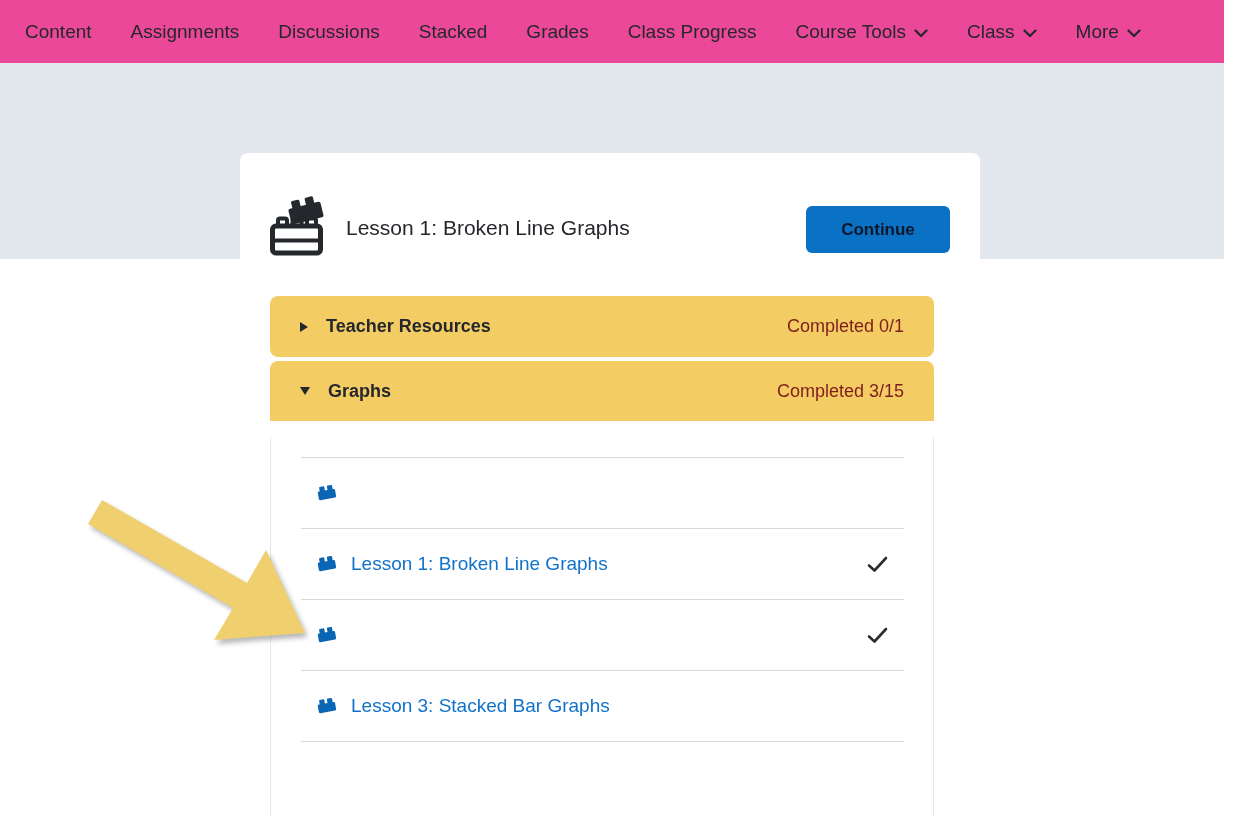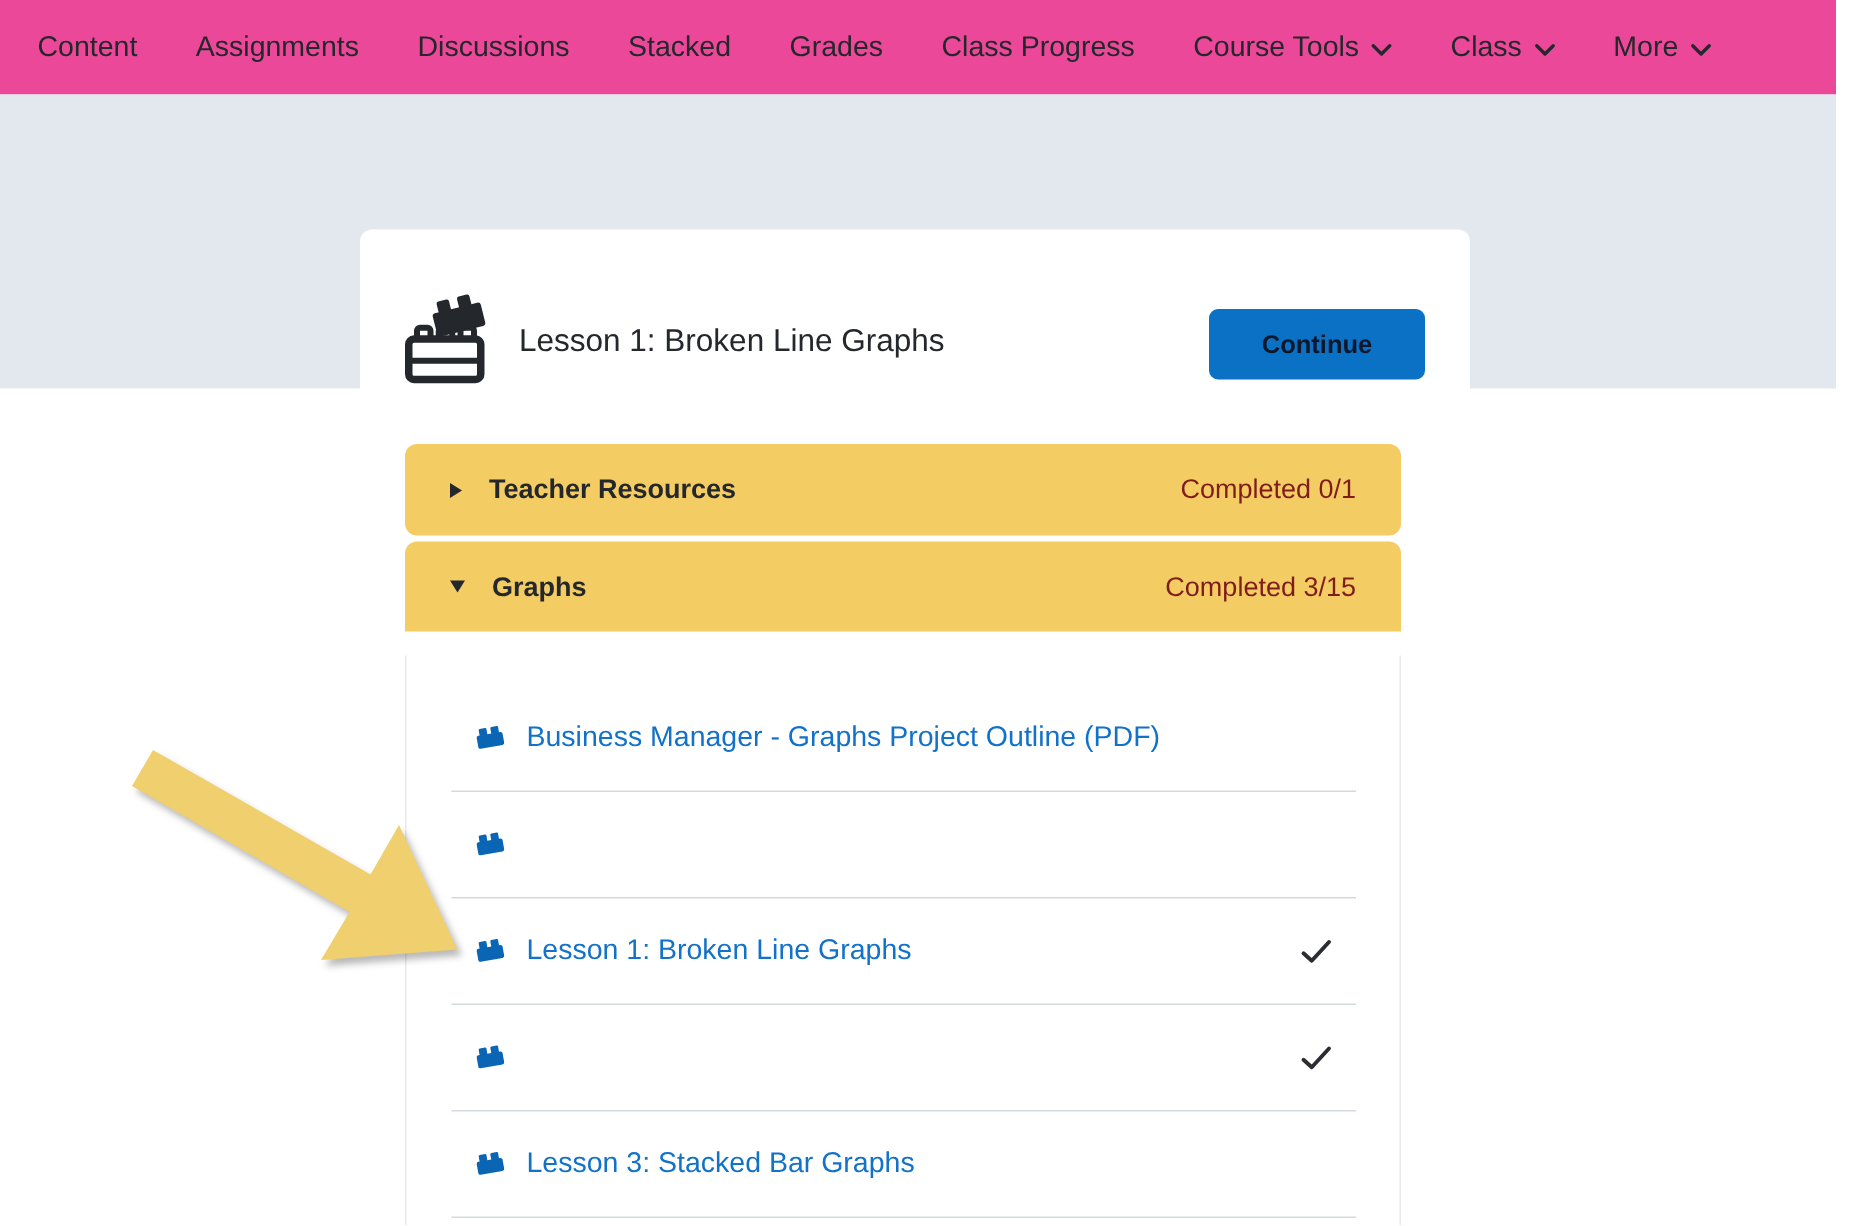--- a/index.html
+++ b/index.html
@@ -142,32 +142,20 @@
   </div>
 
   <div class="section-header hdr-gr">
     <span class="tri tri-down"></span>
     <span class="sec-title">Graphs</span>
     <span class="sec-completed">Completed 3/15</span>
   </div>
 
   <div class="panel">
 
-    <div class="row">
-      <span class="brick">
-        <svg width="21" height="18" viewBox="0 0 24 20">
-            <g fill="#0A66B4" transform="rotate(-10 12 10)">
-              <rect x="2" y="8" width="20" height="10" rx="1.5"></rect>
-              <rect x="4.5" y="3" width="6" height="6" rx="1"></rect>
-              <rect x="13.5" y="3" width="6" height="6" rx="1"></rect>
-            </g>
-          </svg>
-      </span>
-      <a>Business Manager - Graphs Project Outline (PDF)</a>
-    </div>
     <div class="divider"></div>
 
     <div class="row">
       <span class="brick">
         <svg width="21" height="18" viewBox="0 0 24 20">
             <g fill="#0A66B4" transform="rotate(-10 12 10)">
               <rect x="2" y="8" width="20" height="10" rx="1.5"></rect>
               <rect x="4.5" y="3" width="6" height="6" rx="1"></rect>
               <rect x="13.5" y="3" width="6" height="6" rx="1"></rect>
             </g>

